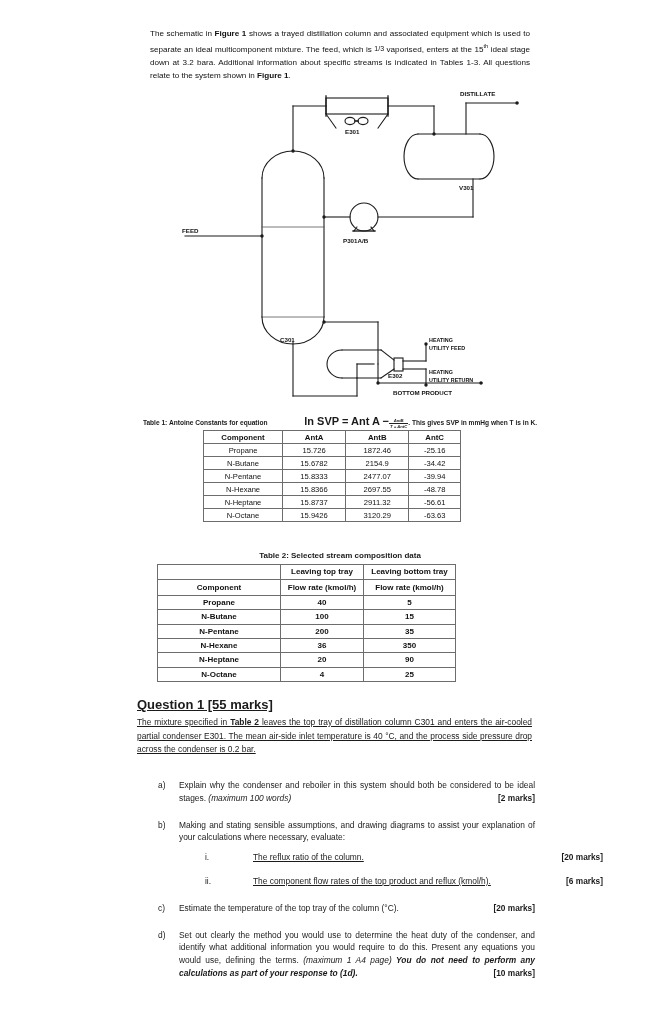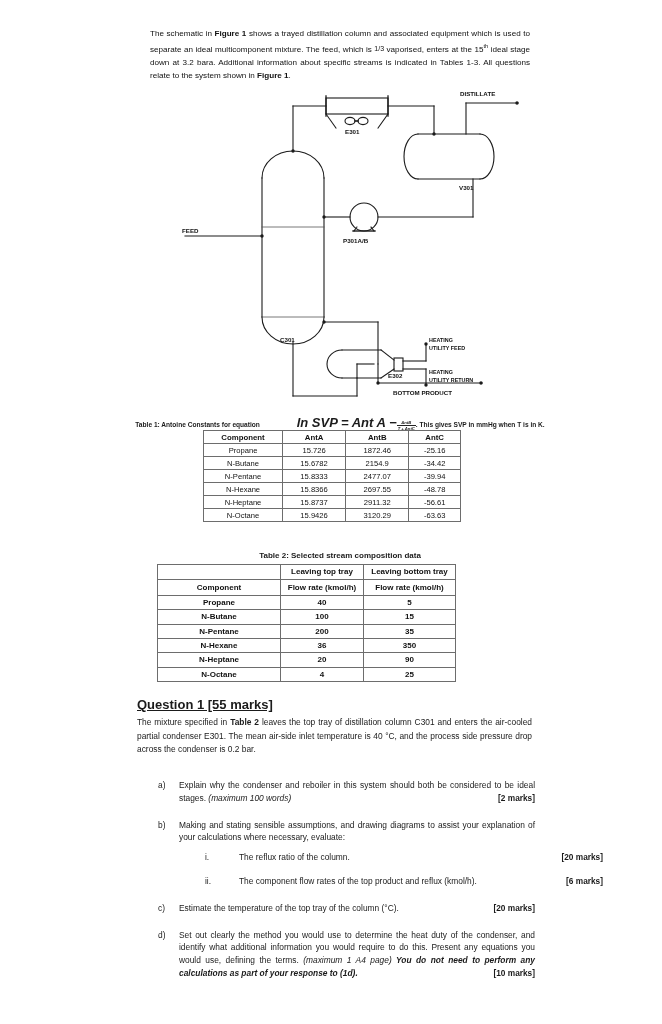--- a/index.html
+++ b/index.html
@@ -62,21 +62,21 @@
   .t1cap {
     position: absolute;
     left: 130px;
     top: 415px;
     width: 420px;
     text-align: center;
     font-size: 6.6px;
     font-weight: bold;
     white-space: nowrap;
   }
-  .t1cap .eq { font-style: italic; font-size: 13px; margin-left: 35px; }
+  .t1cap .eq { font-size: 11px; margin-left: 35px; }
   .fracsm {
     display: inline-block;
     vertical-align: middle;
     text-align: center;
     font-size: 4.2px;
     line-height: 5px;
     font-style: italic;
   }
   .fracsm .num { border-bottom: 0.6px solid #222; display:block; padding: 0 1px;}
   .fracsm .den { display:block; padding: 0 1px;}
@@ -132,20 +132,21 @@
     text-decoration: underline;
   }
   .qintro {
     position: absolute;
     left: 137px;
     top: 716px;
     width: 395px;
     font-size: 8.4px;
     line-height: 13.6px;
     text-align: justify;
+    text-decoration: underline;
   }
   .qlist {
     position: absolute;
     left: 137px;
     top: 779px;
     width: 398px;
     font-size: 8.4px;
     line-height: 12.8px;
   }
   .qrow {
@@ -168,21 +169,21 @@
     right: 0;
     font-weight: bold;
     font-size: 8.3px;
   }
   .subrow {
     position: relative;
     margin-top: 7px;
     margin-left: 26px;
   }
   .subrow .slabel { position: absolute; left: 0; top: 0; }
-  .subrow .sbody { margin-left: 34px; }
+  .subrow .sbody { margin-left: 48px; text-decoration: underline; }
   .ital { font-style: italic; }
   .bital { font-style: italic; font-weight: bold; }
 </style>
 </head>
 <body>
 
 <div class="page">
 
   <div class="intro">
     <span>The schematic in </span><span class="b">Figure 1</span><span> shows a trayed distillation column and associated equipment which is used to separate an ideal multicomponent mixture. The feed, which is </span><span class="frac">1/3</span><span> vaporised, enters at the 15</span><sup>th</sup><span> ideal stage down at 3.2 bara. Additional information about specific streams is indicated in Tables 1-3. All questions relate to the system shown in </span><span class="b">Figure 1</span><span>.</span>

